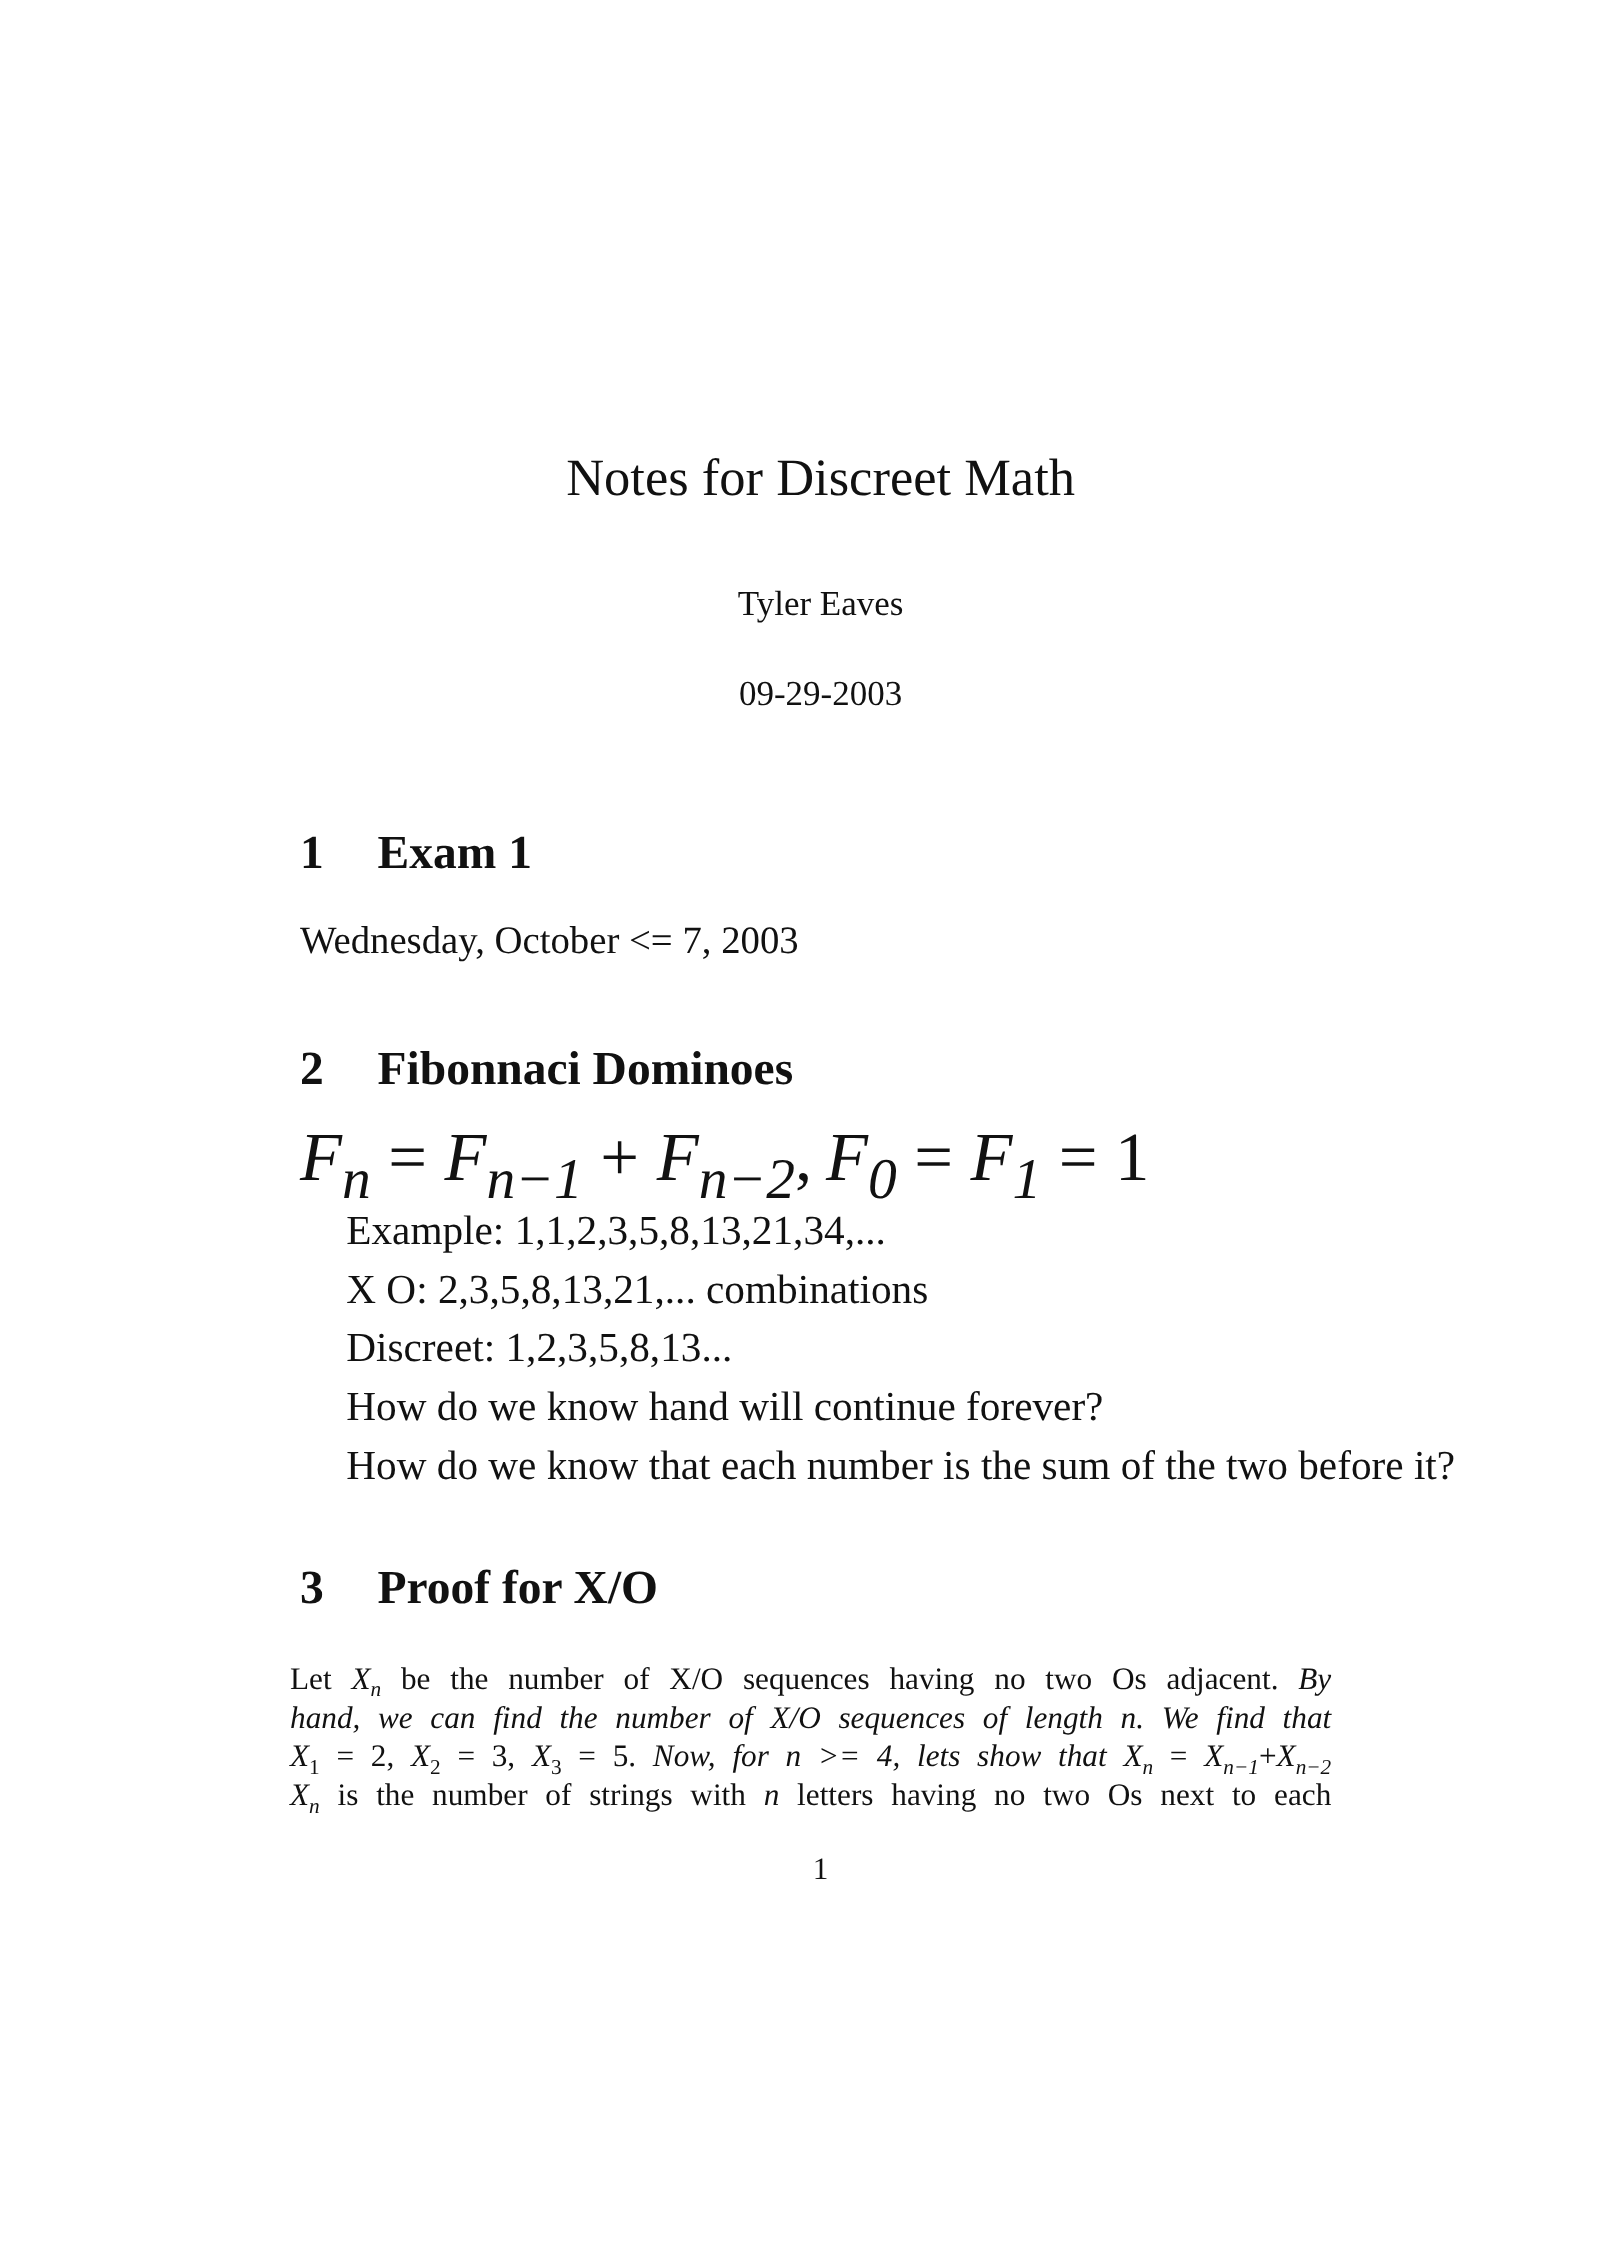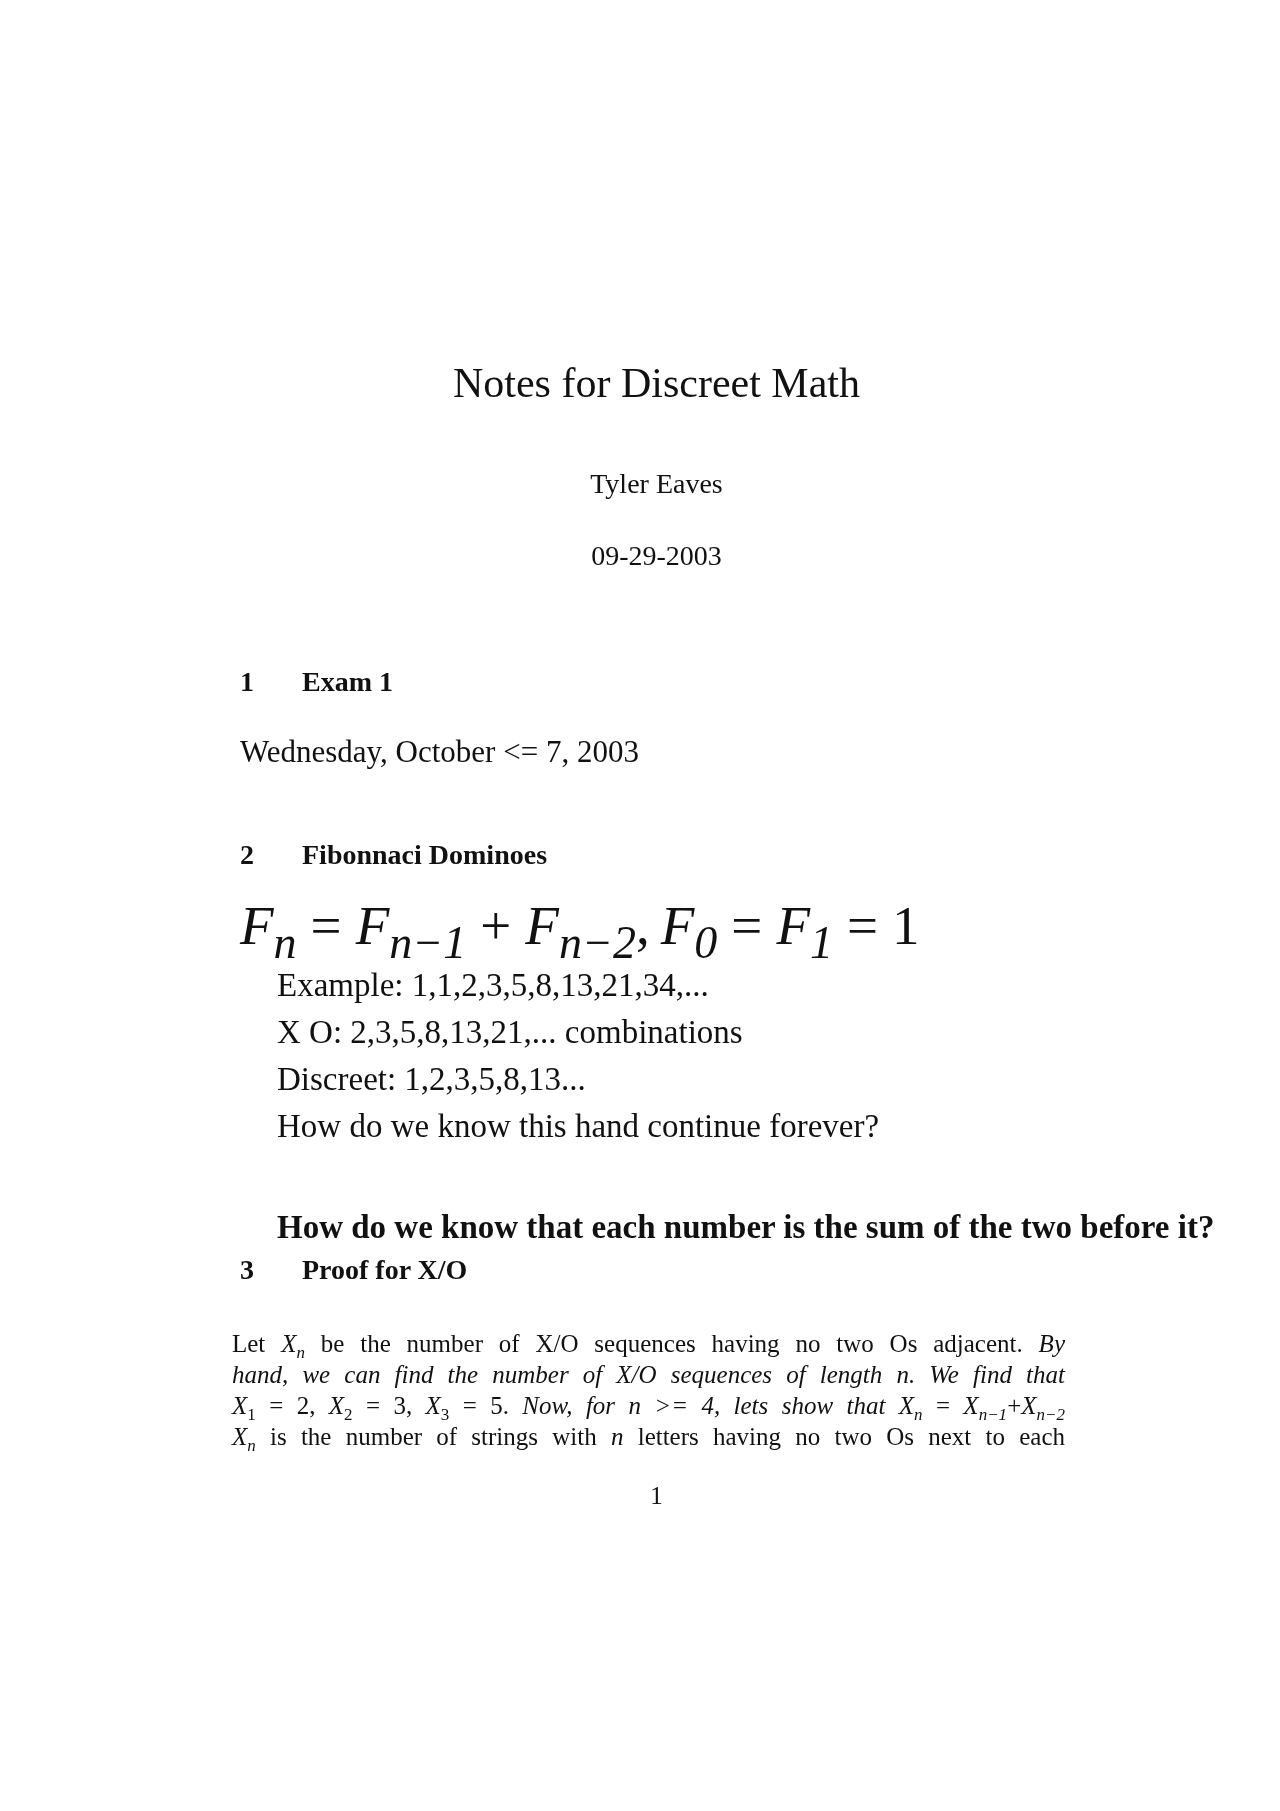--- a/index.html
+++ b/index.html
@@ -4,21 +4,21 @@
 <style>
   html, body { margin: 0; padding: 0; background: #ffffff; }
   body {
     width: 1280px; height: 1811px; position: relative; overflow: hidden;
     font-family: "Liberation Serif", "DejaVu Serif", serif; color: #111111;
   }
   .abs { position: absolute; white-space: nowrap; }
   .title { left: 0; width: 1313px; text-align: center; top: 358px; font-size: 42px; line-height: 50px; }
   .author { left: 0; width: 1313px; text-align: center; top: 467px; font-size: 28px; line-height: 34px; }
   .date { left: 0; width: 1313px; text-align: center; top: 539px; font-size: 28px; line-height: 34px; }
-  .sec { left: 240px; font-size: 28px; font-weight: bold; line-height: 40px; }
+  .sec { left: 240px; font-size: 38px; font-weight: bold; line-height: 40px; }
   .sec .num { display: inline-block; width: 62px; }
   .body { left: 240px; font-size: 31px; line-height: 31px; }
   .formula { left: 240px; top: 894px; font-size: 55px; line-height: 64px; font-style: normal; }
   .formula i { font-style: italic; }
   .formula .sub { font-size: 46px; position: relative; top: 14px; font-style: italic; }
   .formula .op { padding: 0 14px; font-style: normal; }
   .list-item { left: 277px; font-size: 33px; line-height: 31px; }
   .para { left: 232px; top: 1328px; width: 833px; font-size: 25px; line-height: 31px; white-space: normal; text-align: justify; }
   .para .line { display: block; text-align: justify; text-align-last: justify; white-space: nowrap; }
   .para i { font-style: italic; }
@@ -43,22 +43,22 @@
     <span class="num">2</span><span>Fibonnaci Dominoes</span>
   </div>
 
   <div class="abs formula">
     <i>F</i><span class="sub">n</span><span class="op">=</span><i>F</i><span class="sub">n−1</span><span class="op">+</span><i>F</i><span class="sub">n−2</span><span>,</span> <i>F</i><span class="sub">0</span><span class="op">=</span><i>F</i><span class="sub">1</span><span class="op">=</span><span>1</span>
   </div>
 
   <div class="abs list-item" style="top:970px;">Example: 1,1,2,3,5,8,13,21,34,...</div>
   <div class="abs list-item" style="top:1017px;">X O: 2,3,5,8,13,21,... combinations</div>
   <div class="abs list-item" style="top:1064px;">Discreet: 1,2,3,5,8,13...</div>
-  <div class="abs list-item" style="top:1111px;">How do we know this hand continue forever?</div>
-  <div class="abs list-item" style="top:1212px;font-weight:bold;">How do we know that each number is the sum of the two before it?</div>
+  <div class="abs list-item" style="top:1111px;">How do we know hand will continue forever?</div>
+  <div class="abs list-item" style="top:1158px;">How do we know that each number is the sum of the two before it?</div>
 
   <div class="abs sec" style="top:1250px;">
     <span class="num">3</span><span>Proof for X/O</span>
   </div>
 
   <div class="abs para">
     <span class="line"><span>Let </span><i>X</i><sub><i>n</i></sub><span> be the number of X/O sequences having no two Os adjacent.  </span><i>By</i></span>
     <span class="line"><i>hand, we can find the number of X/O sequences of length n.  We find that</i></span>
     <span class="line"><i>X</i><sub>1</sub><span> = 2, </span><i>X</i><sub>2</sub><span> = 3, </span><i>X</i><sub>3</sub><span> = 5. </span><i>Now, for n &gt;= 4, lets show that </i><i>X</i><sub><i>n</i></sub><span> = </span><i>X</i><sub><i>n−1</i></sub><span>+</span><i>X</i><sub><i>n−2</i></sub></span>
     <span class="line"><i>X</i><sub><i>n</i></sub><span> is the number of strings with </span><i>n</i><span> letters having no two Os next to each</span></span>

